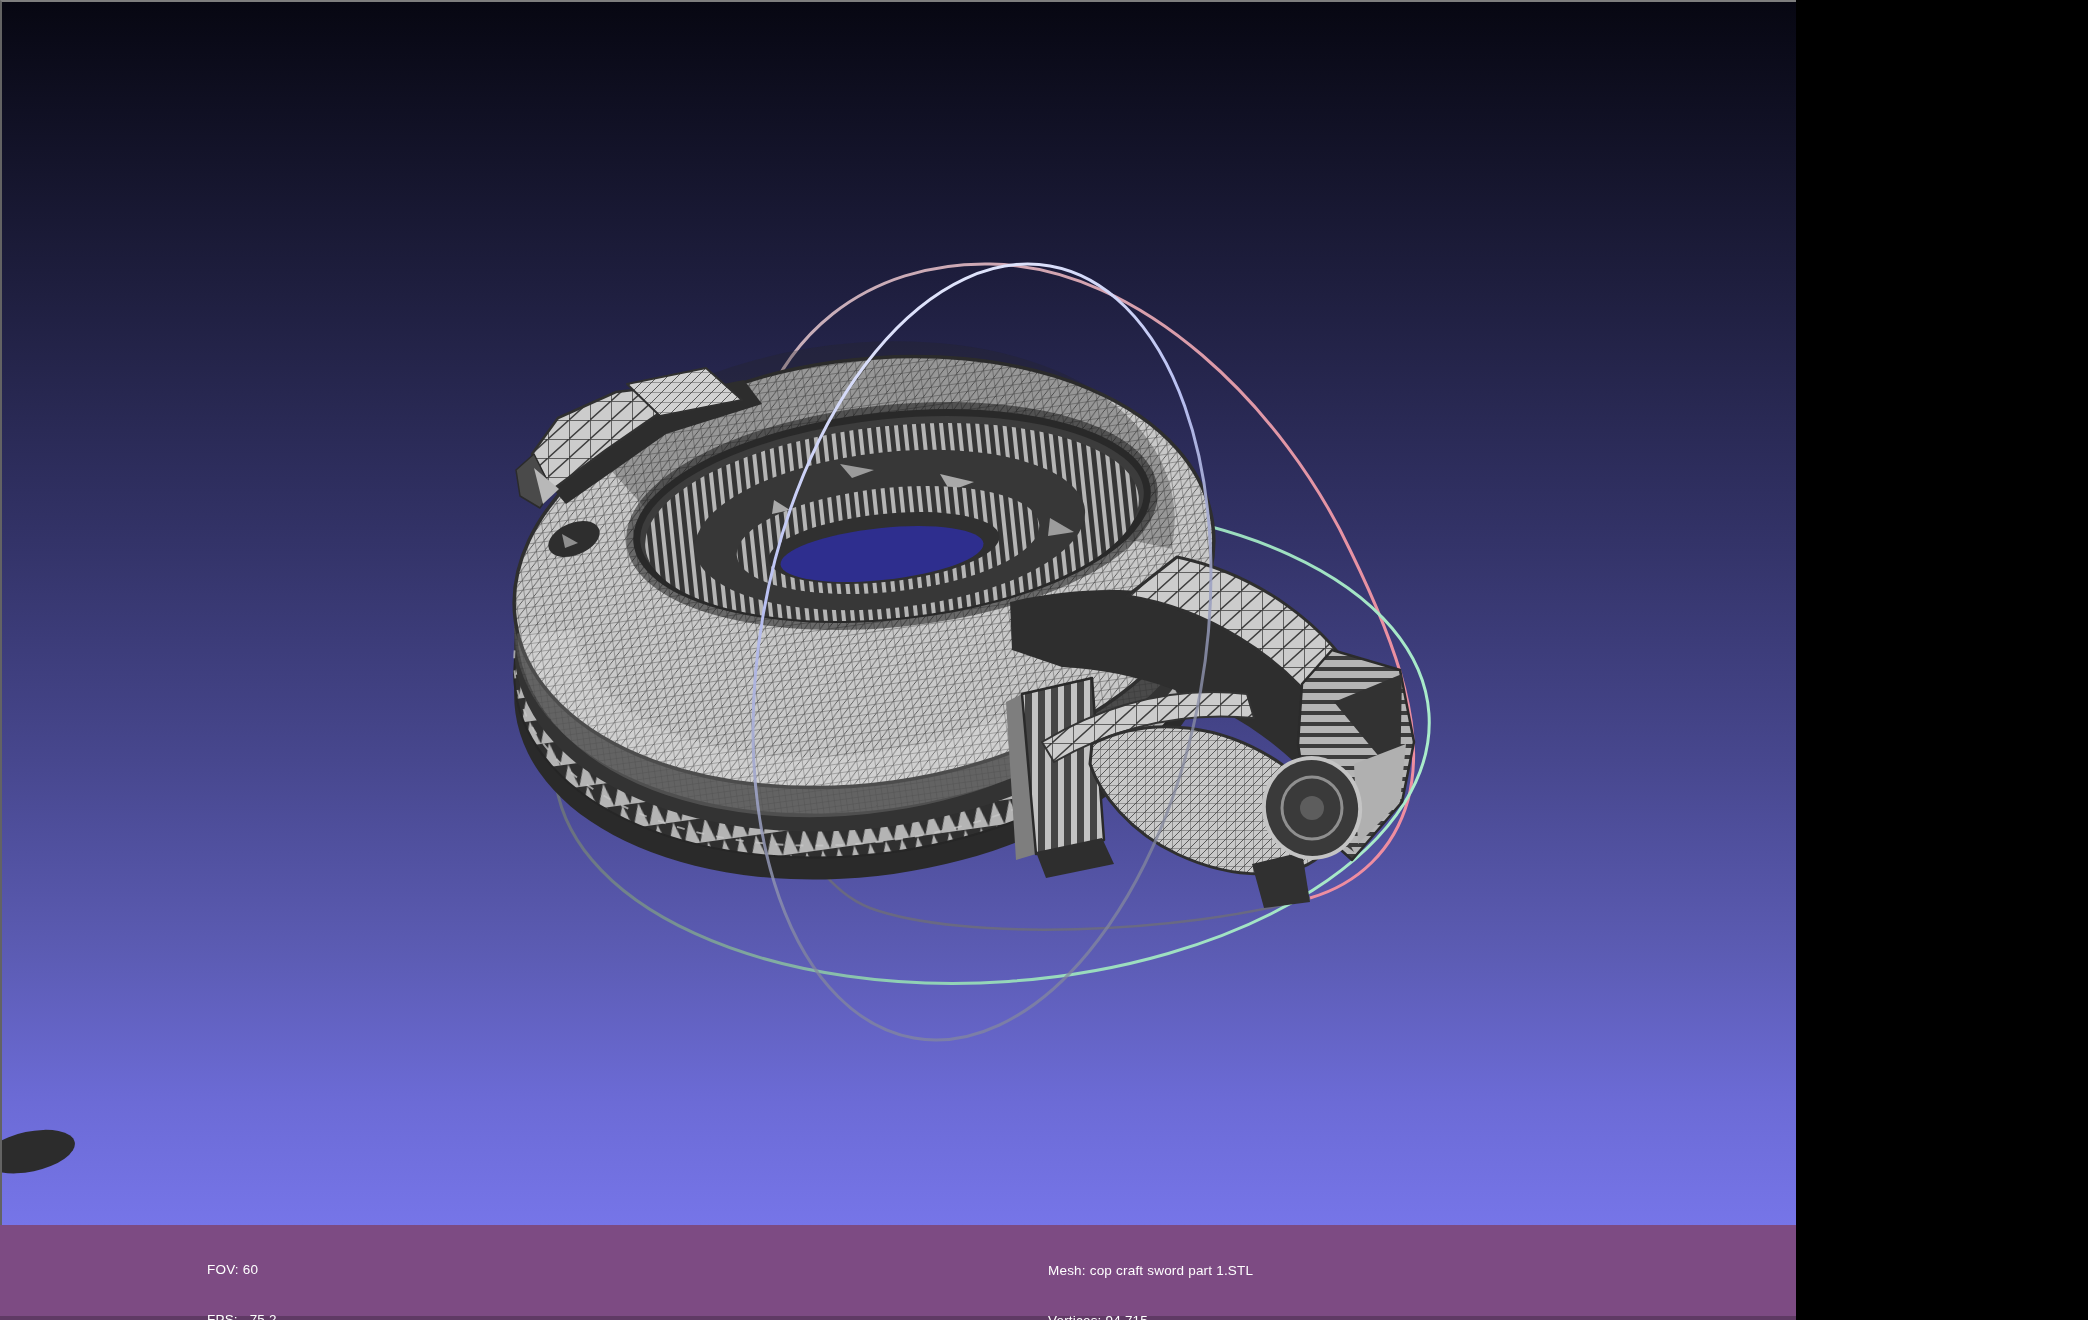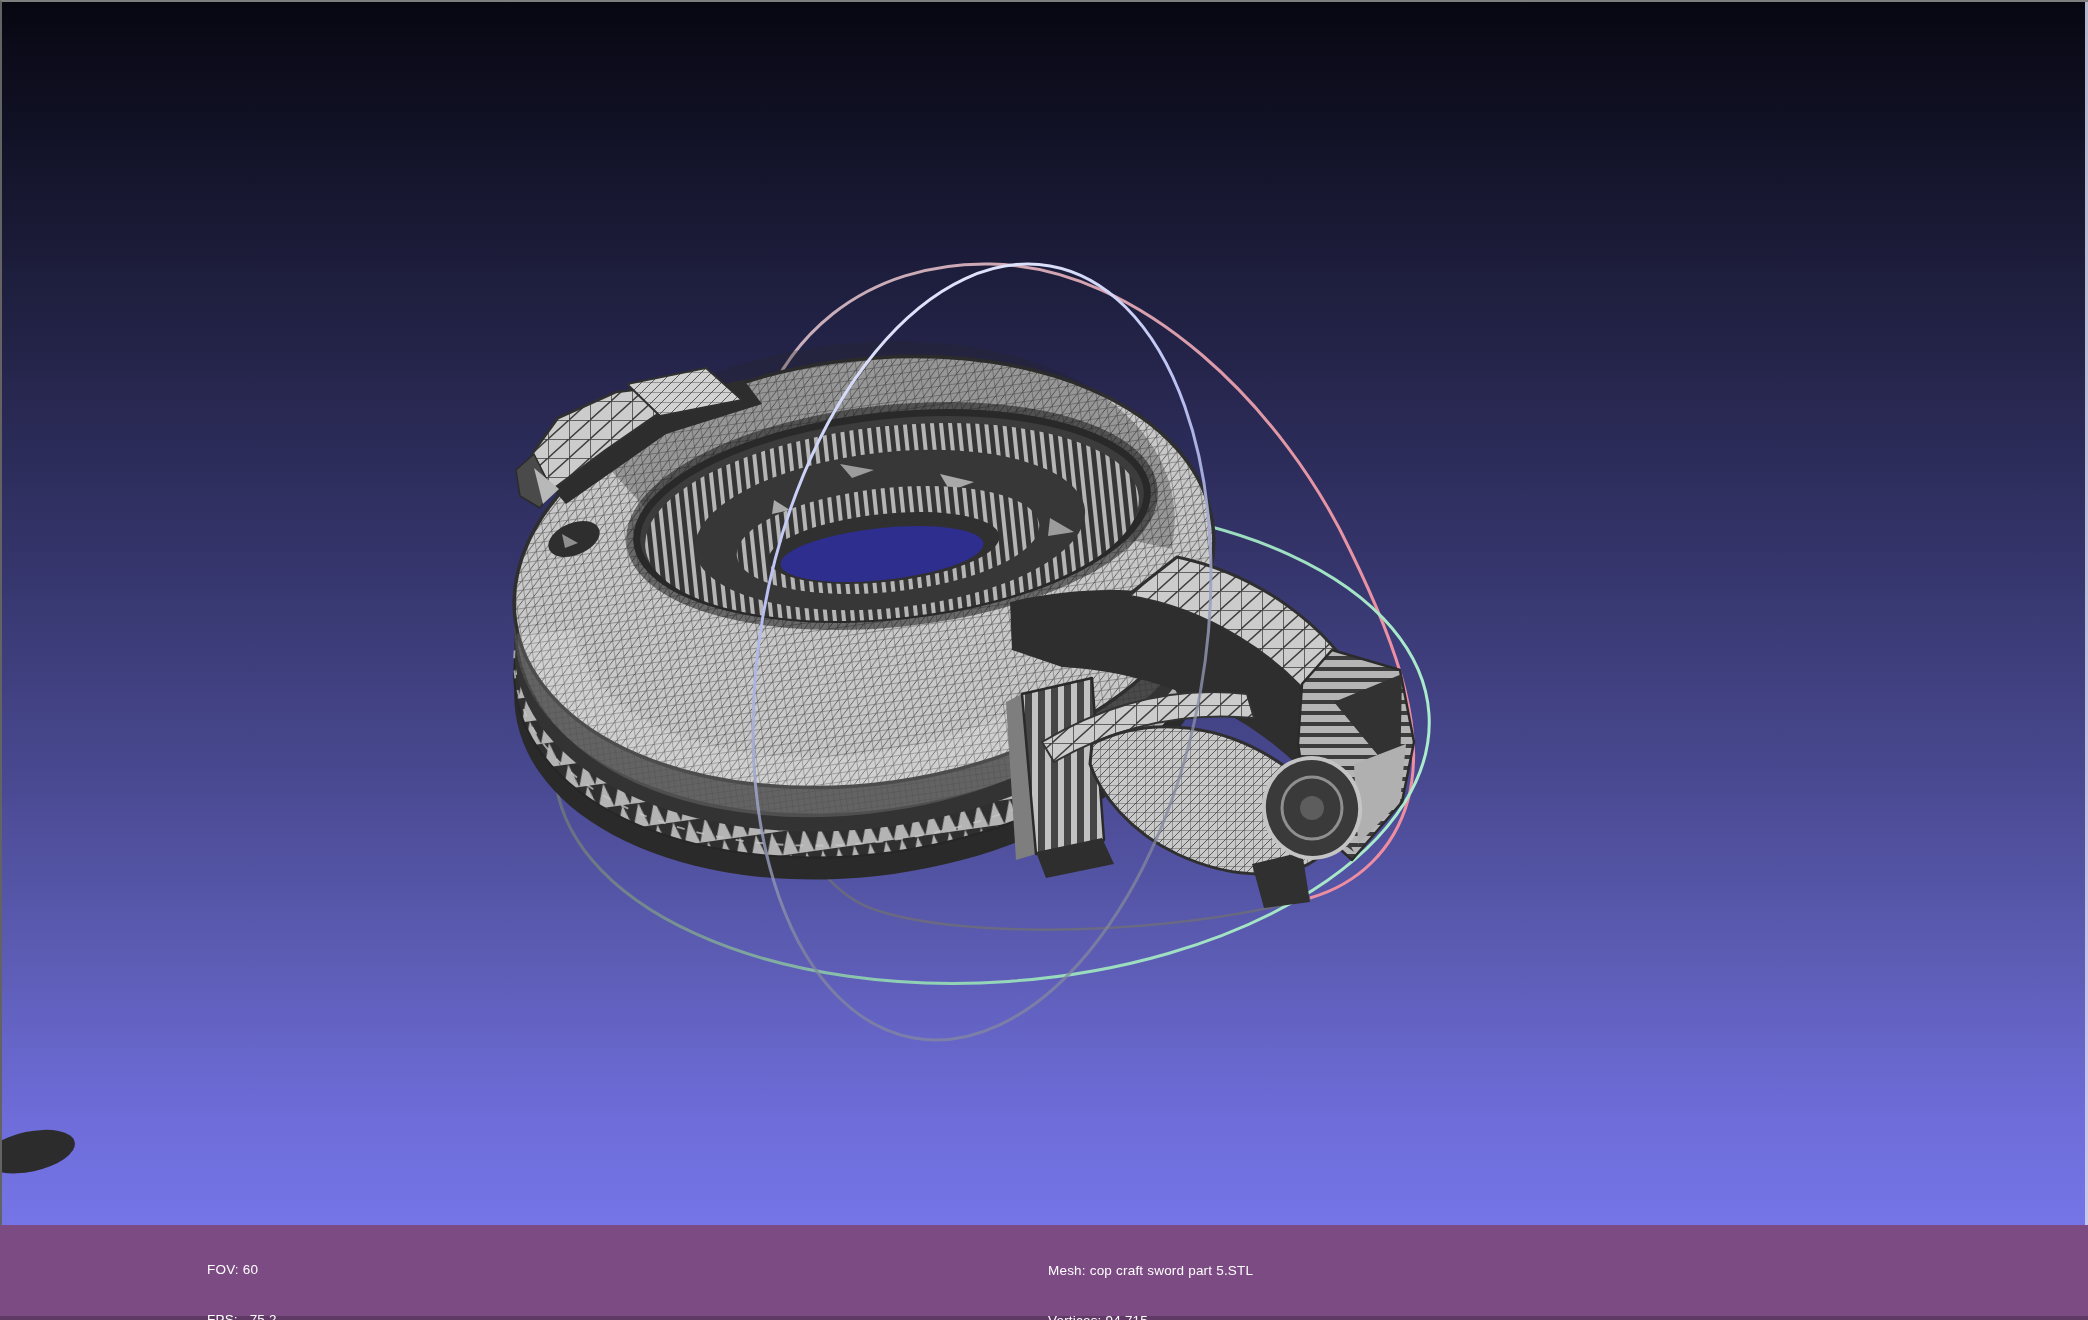--- a/index.html
+++ b/index.html
@@ -1,16 +1,16 @@
 <!DOCTYPE html>
 <html><head>
 <meta charset="utf-8">
 <style>
   html,body{margin:0;padding:0;background:#000;}
-  .app{position:relative;width:2088px;height:1320px;overflow:hidden;
+  .app{position:relative;width:1796px;height:1320px;overflow:hidden;
        font-family:"Liberation Sans","DejaVu Sans",sans-serif;}
   
   .viewport{position:absolute;left:0;top:0;width:2088px;height:1225px;
     background:linear-gradient(180deg,#070712 0%,#1d1d3c 22%,#34346a 45%,
                #47478e 62%,#5c5cb4 78%,#6c6bd6 90%,#7675e8 100%);
     border-top:2px solid #7e7e7e;border-left:2px solid #636363;box-sizing:border-box;}
   .viewport svg{position:absolute;left:0;top:0;}
   .right-edge{position:absolute;right:0;top:0;width:3px;height:1225px;
     background:#d6d7f0;opacity:.85;}
   
@@ -160,19 +160,19 @@
 
   <div class="statusbar"></div>
 
   <div class="hud hud-left">
     <div>FOV: 60</div>
     <div>FPS:   75.2</div>
     
   </div>
 
   <div class="hud hud-right">
-    <div>Mesh: cop craft sword part 5.STL</div>
+    <div>Mesh: cop craft sword part 1.STL</div>
     <div>Vertices: 94,715</div>
     
     
   </div>
 
 </div>
 
 </body></html>

